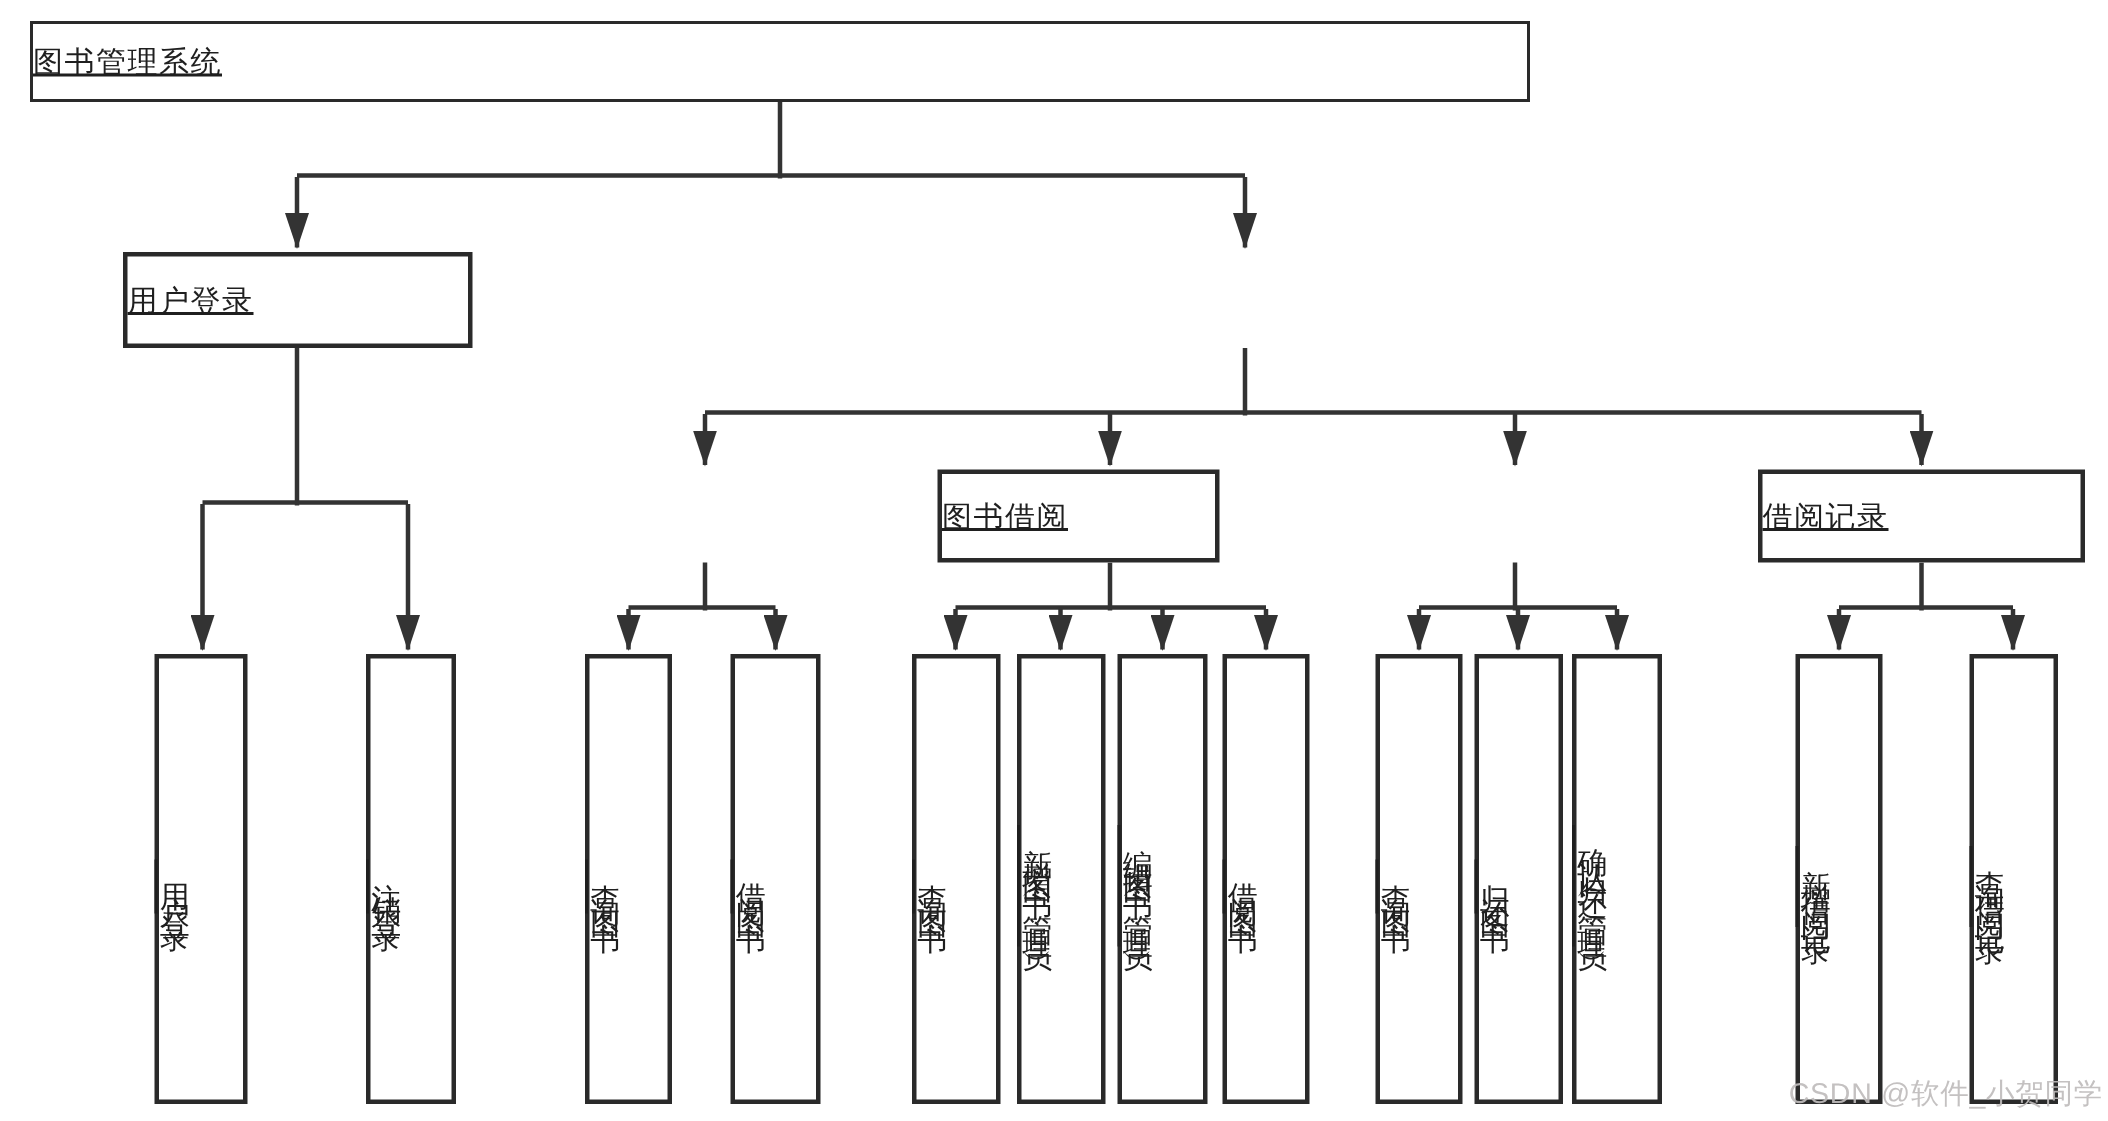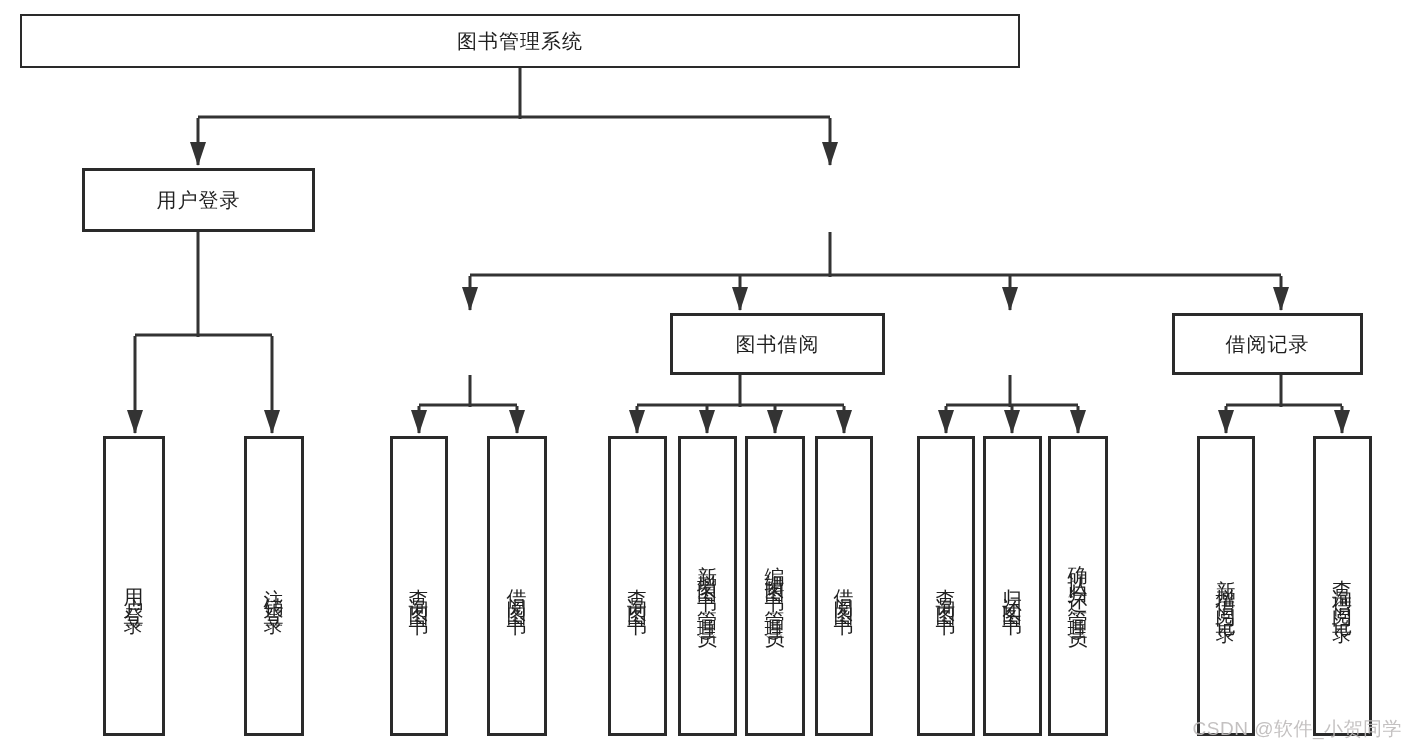--- a/index.html
+++ b/index.html
@@ -9,22 +9,22 @@
     position: relative; width: 1405px; height: 747px;
     background: var(--background, #ffffff); color: var(--text, #1f1f1f);
     overflow: hidden;
   }
   .wires { position: absolute; left: 0; top: 0; }
   .wires path { stroke: var(--line, #333333); stroke-width: 3; fill: none; }
   .wires polygon { fill: var(--line, #333333); }
   .box {
     position: absolute; background: #ffffff;
     border: 3px solid var(--border, #2a2a2a);
-    display: flex; align-items: center; justify-content: center;
-    font-size: 20px; letter-spacing: 1px; z-index: 2;
+    display: flex; align-items: center; 
+    font-size: 20px; letter-spacing: 1px; z-index: 2; text-decoration: underline;
   }
   .root-box { border-width: 2.5px; }
   .leaf { top: 436px; height: 300px; }
   .vtext {
     writing-mode: vertical-rl; text-orientation: mixed;
     letter-spacing: 9px; line-height: 1; padding-top: 9px;
   }
   .watermark {
     position: absolute; right: 3px; bottom: 5px; z-index: 5;
     font-size: 19px; letter-spacing: 0.5px;
@@ -67,24 +67,24 @@
   </svg>
 
   <div class="box root-box" style="left:20px;top:14px;width:1000px;height:54px">
     <span>图书管理系统</span>
   </div>
 
   <div class="box" style="left:82px;top:168px;width:233px;height:64px">
     <span>用户登录</span>
   </div>
 
-  <div class="box" style="left:670px;top:313px;width:215px;height:62px">
+  <div class="box" style="left:625px;top:313px;width:188px;height:62px">
     <span>图书借阅</span>
   </div>
-  <div class="box" style="left:1172px;top:313px;width:191px;height:62px">
+  <div class="box" style="left:1172px;top:313px;width:218px;height:62px">
     <span>借阅记录</span>
   </div>
 
   <div class="box leaf" style="left:103px;width:62px">
     <span class="vtext">用户登录</span>
   </div>
   <div class="box leaf" style="left:244px;width:60px">
     <span class="vtext">注销登录</span>
   </div>
 

